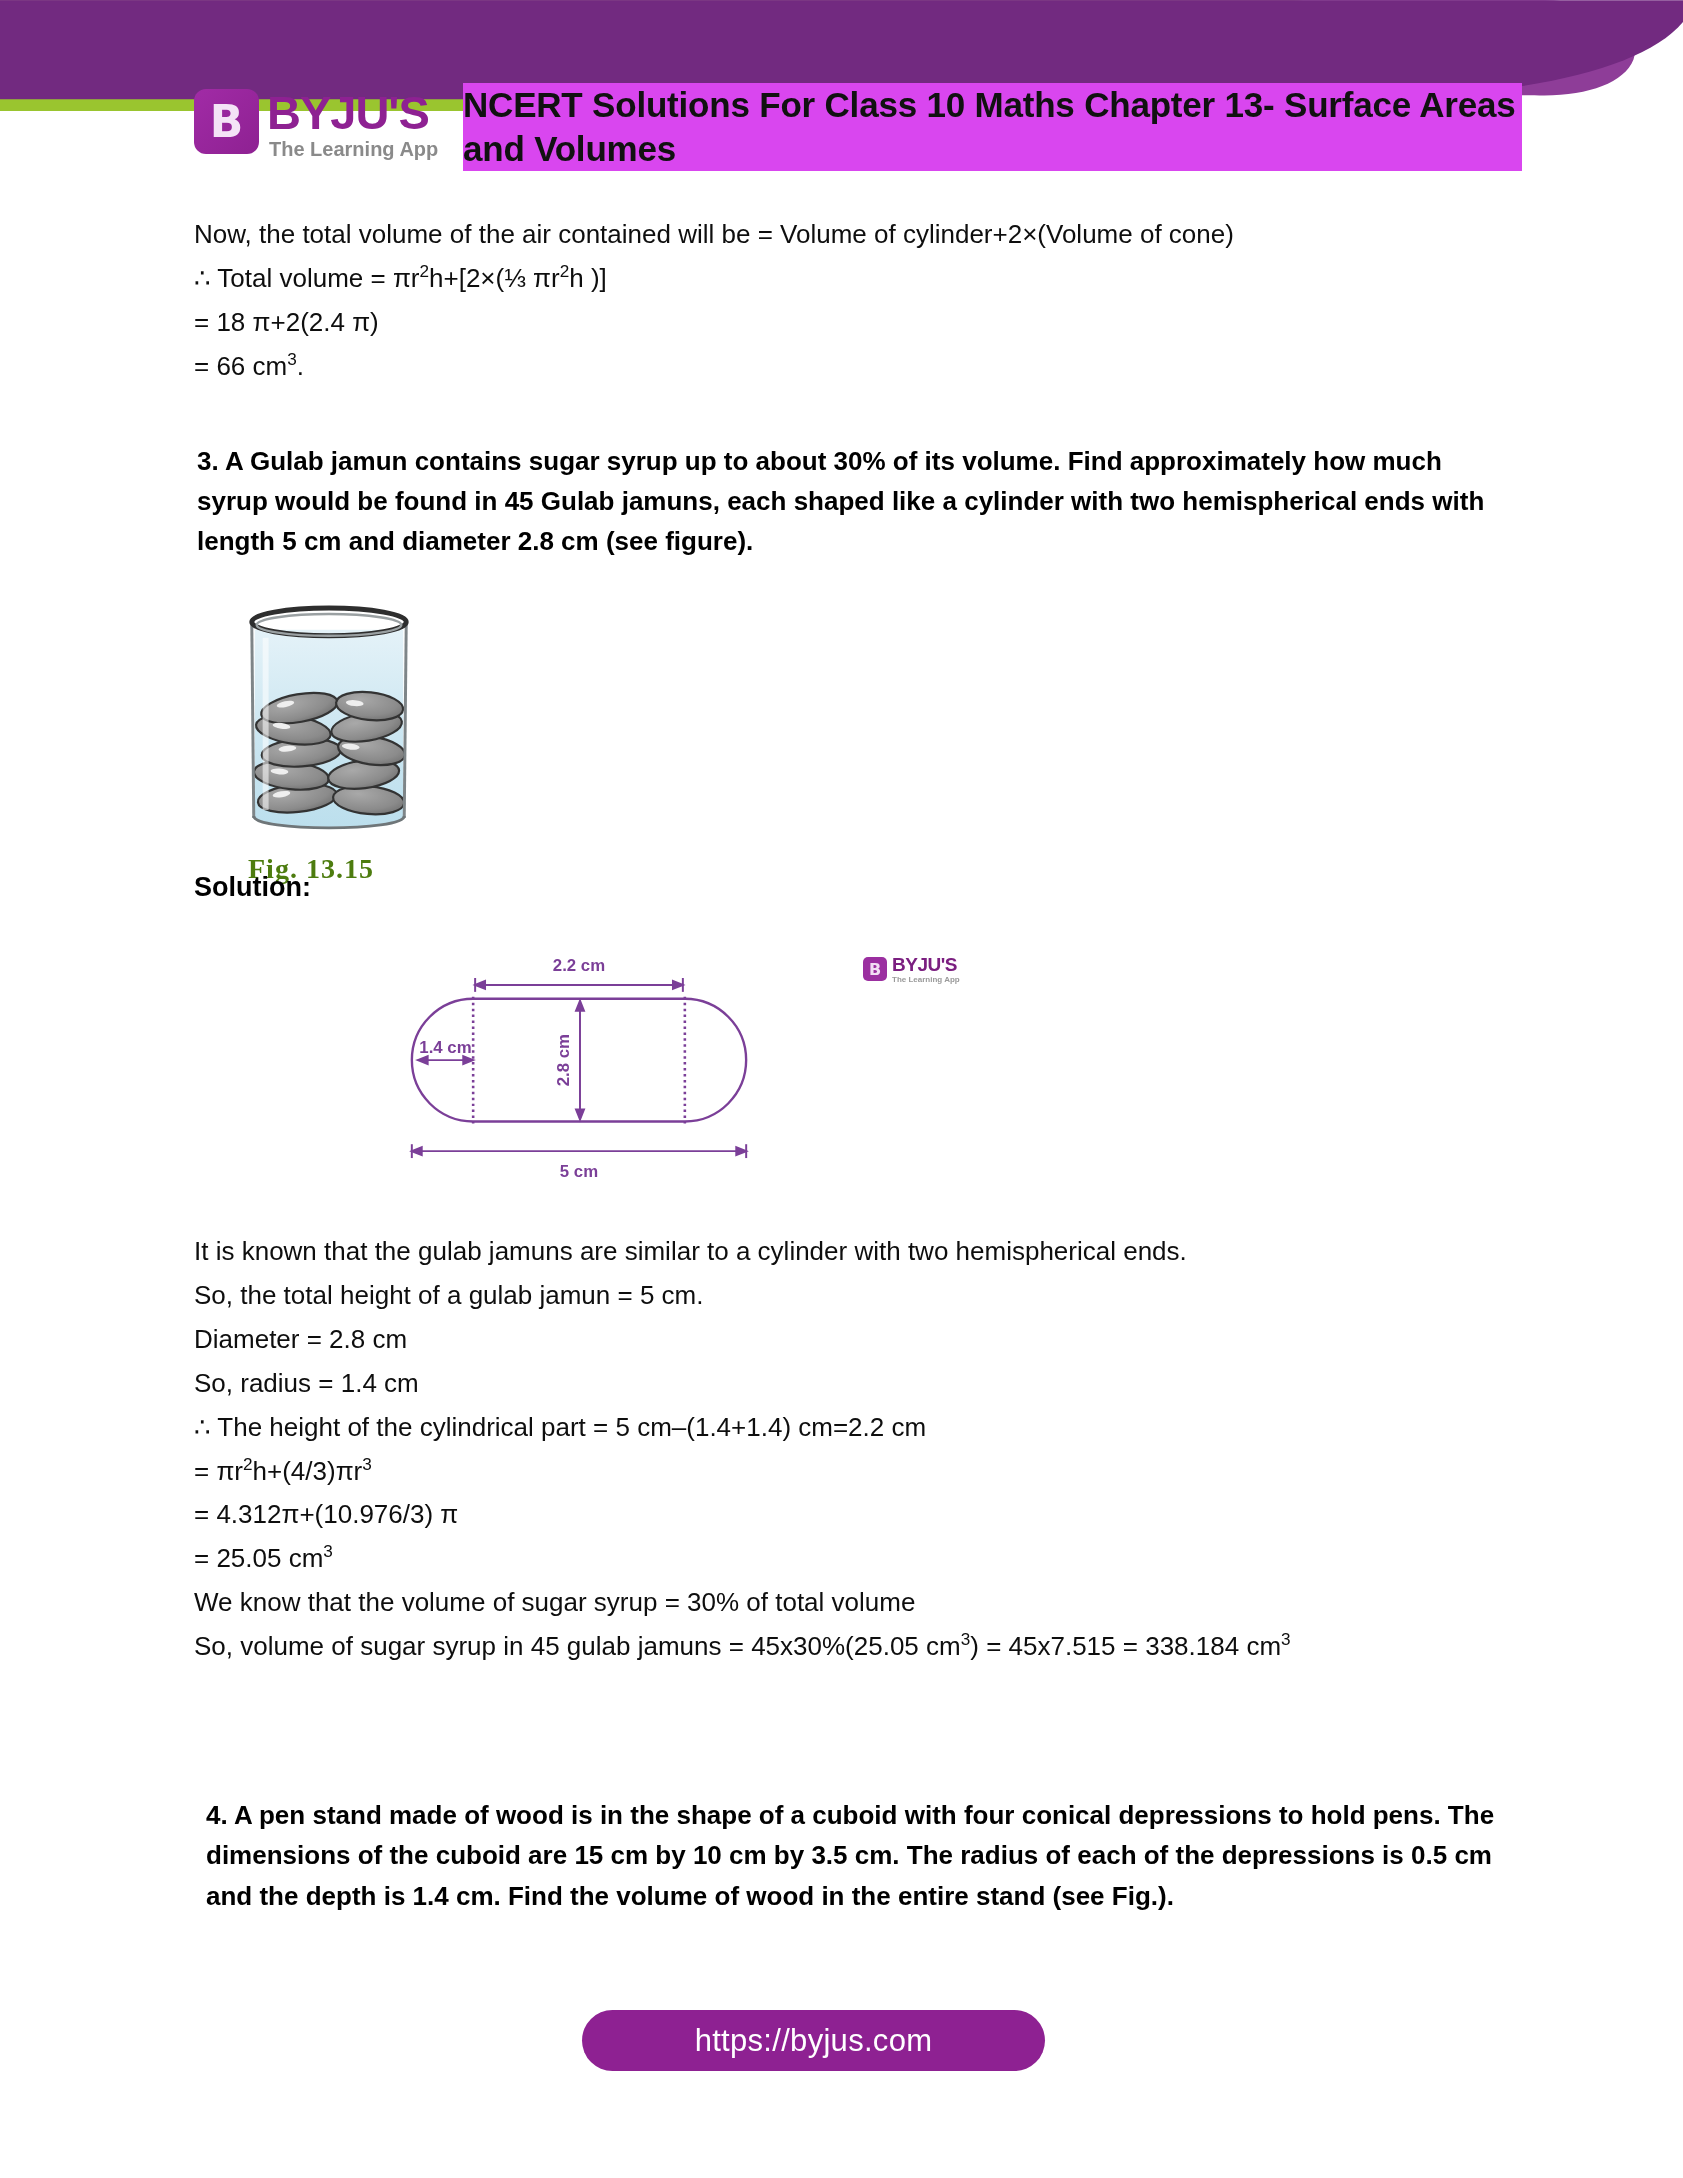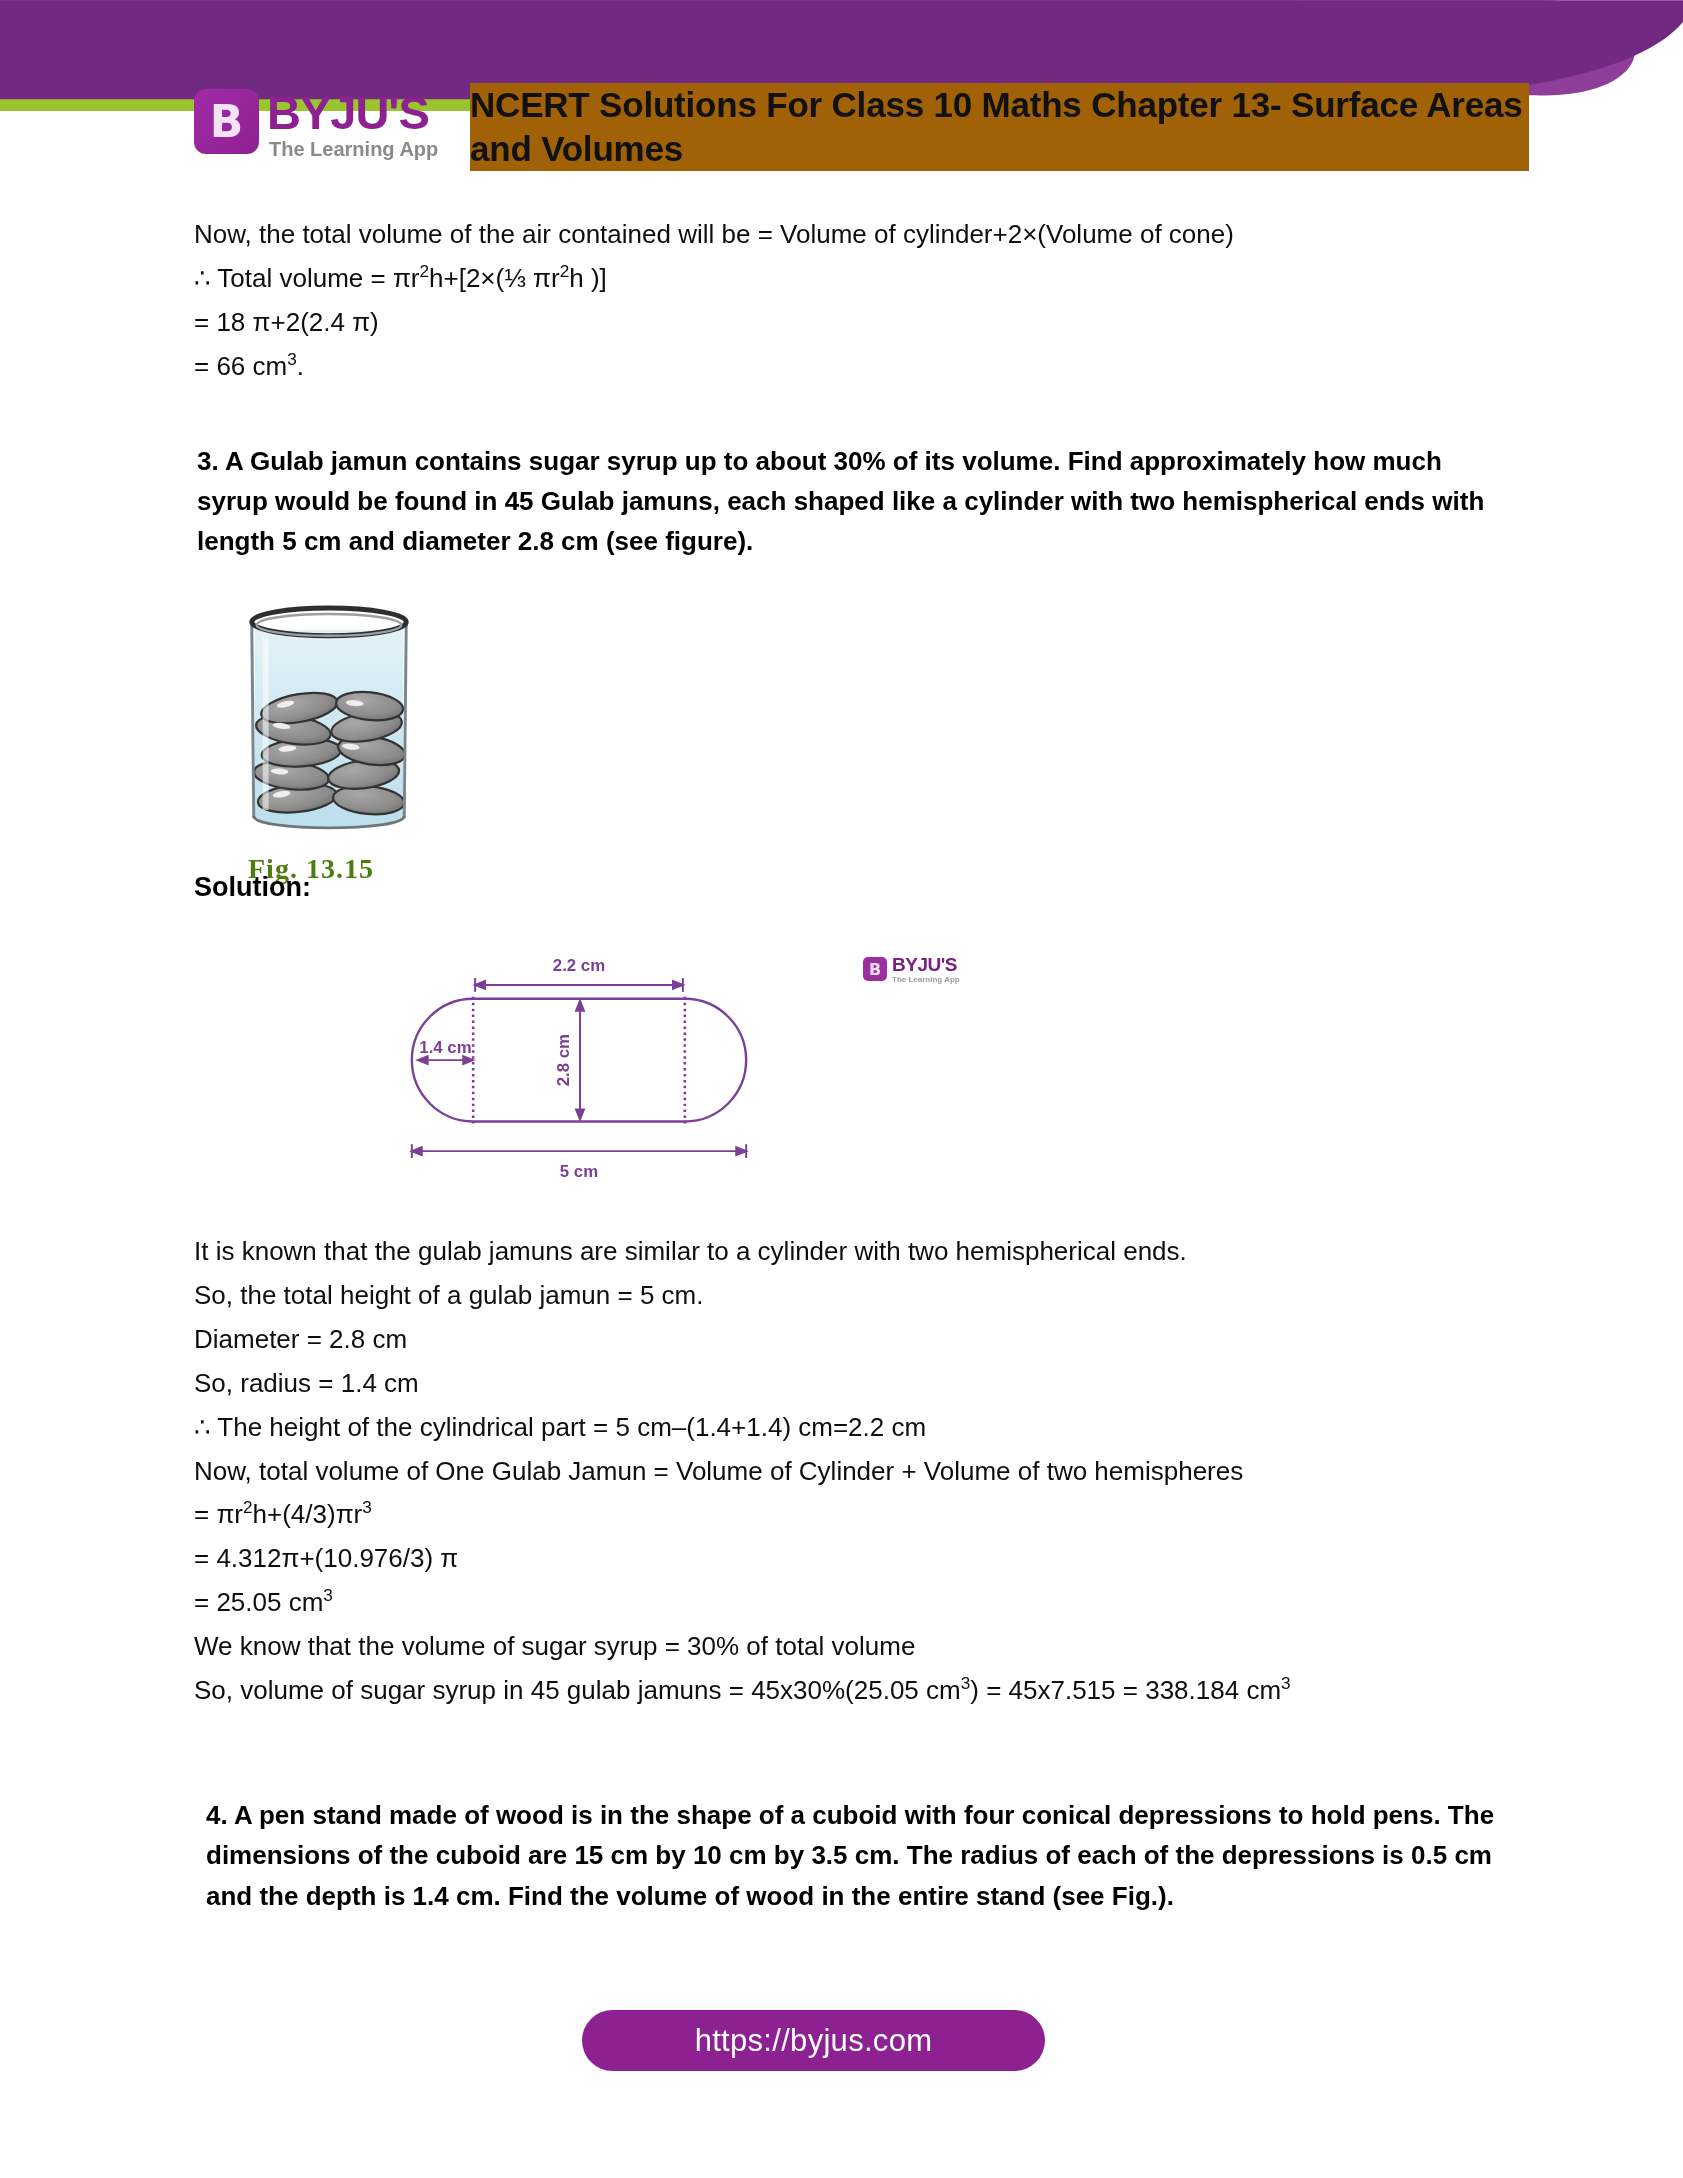--- a/index.html
+++ b/index.html
@@ -80,28 +80,28 @@
     position: absolute;
     left: 75px;
     top: 51px;
     font-size: 20px;
     color: #8a8a8a;
     font-weight: 600;
     white-space: nowrap;
   }
   .doc-title {
     position: absolute;
-    left: 276px;
+    left: 269px;
     top: -4px;
     width: 1059px;
     font-size: 35px;
     font-weight: 700;
     line-height: 1.25;
     color: #111111;
-    background: #a16207;
+    background: #d946ef;
     letter-spacing: -0.2px;
   }
 
   
   .content {
     position: absolute;
     left: 194px;
     top: 216px;
     width: 1297px;
   }
@@ -336,21 +336,20 @@
     <div class="wm-tag">The Learning App</div>
   </div>
 </div>
 
 <div style="position:absolute;left:194px;top:1233px;width:1297px;">
   <p class="line">It is known that the gulab jamuns are similar to a cylinder with two hemispherical ends.</p>
   <p class="line">So, the total height of a gulab jamun = 5 cm.</p>
   <p class="line">Diameter = 2.8 cm</p>
   <p class="line">So, radius = 1.4 cm</p>
   <p class="line">∴ The height of the cylindrical part = 5 cm–(1.4+1.4) cm=2.2 cm</p>
-  <p class="line">Now, total volume of One Gulab Jamun = Volume of Cylinder + Volume of two hemispheres</p>
   <p class="line">= πr<sup>2</sup>h+(4/3)πr<sup>3</sup></p>
   <p class="line">= 4.312π+(10.976/3) π</p>
   <p class="line">= 25.05 cm<sup>3</sup></p>
   <p class="line">We know that the volume of sugar syrup = 30% of total volume</p>
   <p class="line">So, volume of sugar syrup in 45 gulab jamuns = 45x30%(25.05 cm<sup>3</sup>) = 45x7.515 = 338.184 cm<sup>3</sup></p>
 </div>
 
 <div style="position:absolute;left:203px;top:1792px;width:1297px;">
   <p class="q-block">4. A pen stand made of wood is in the shape of a cuboid with four conical depressions to hold pens. The dimensions of the cuboid are 15 cm by 10 cm by 3.5 cm. The radius of each of the depressions is 0.5 cm and the depth is 1.4 cm. Find the volume of wood in the entire stand (see Fig.).</p>
 </div>

